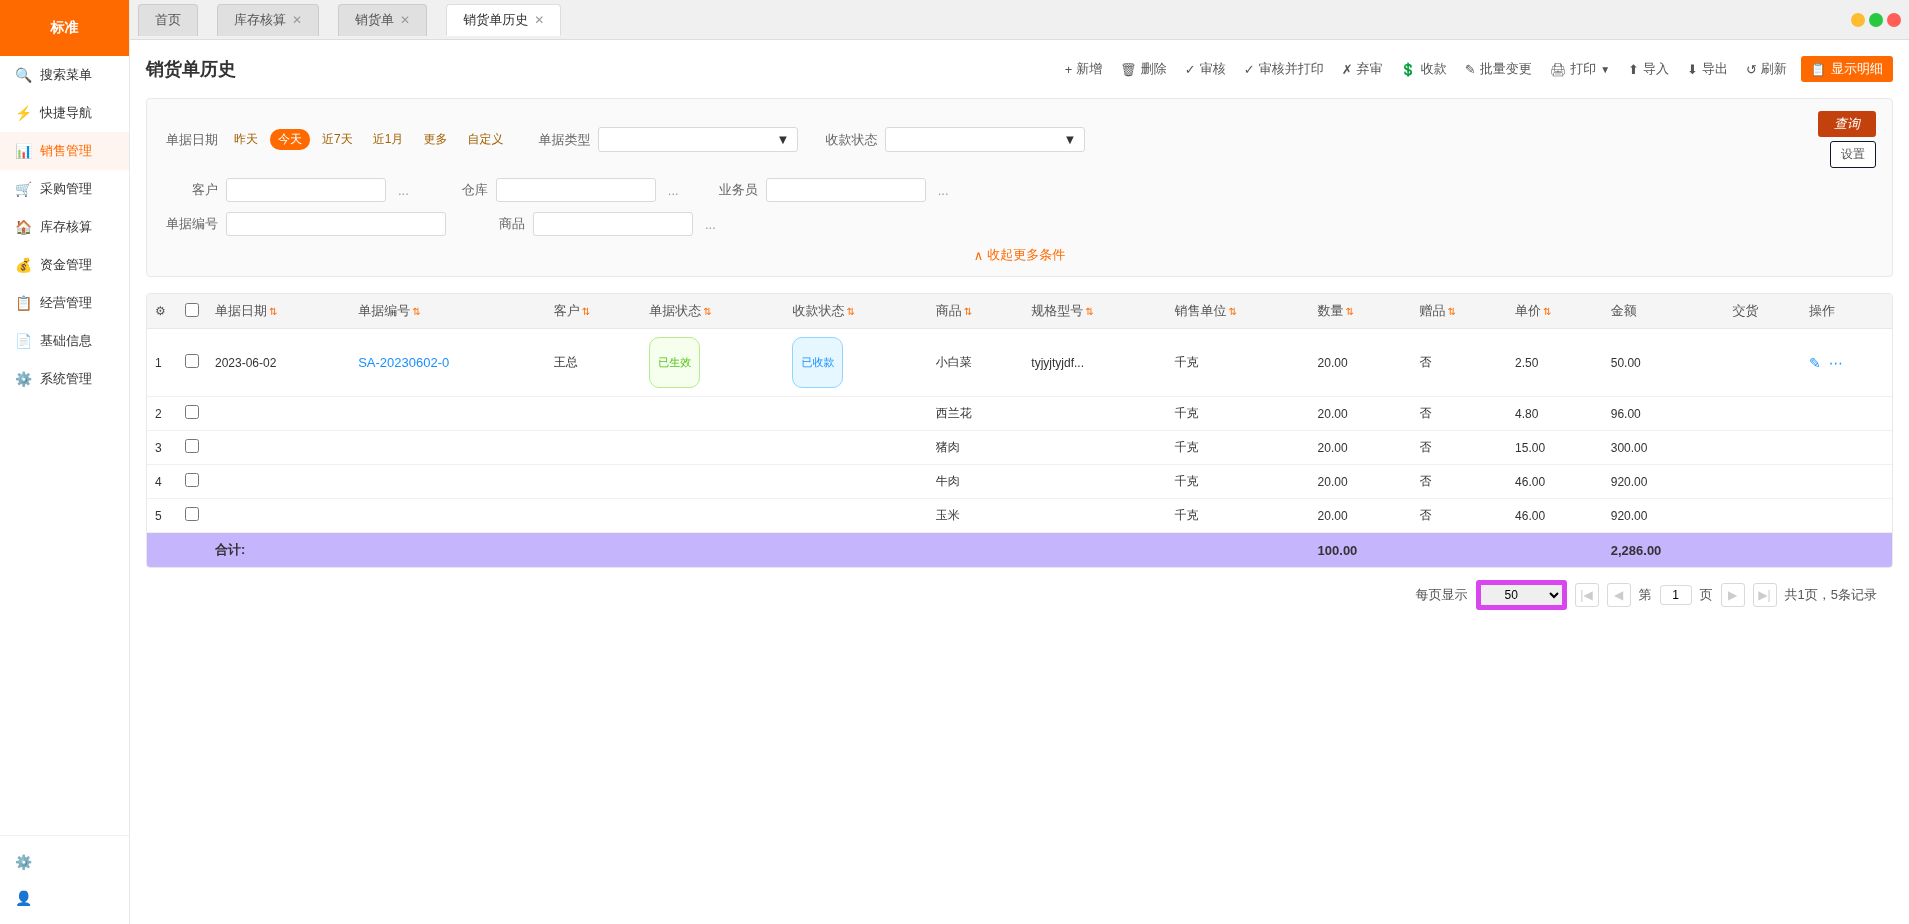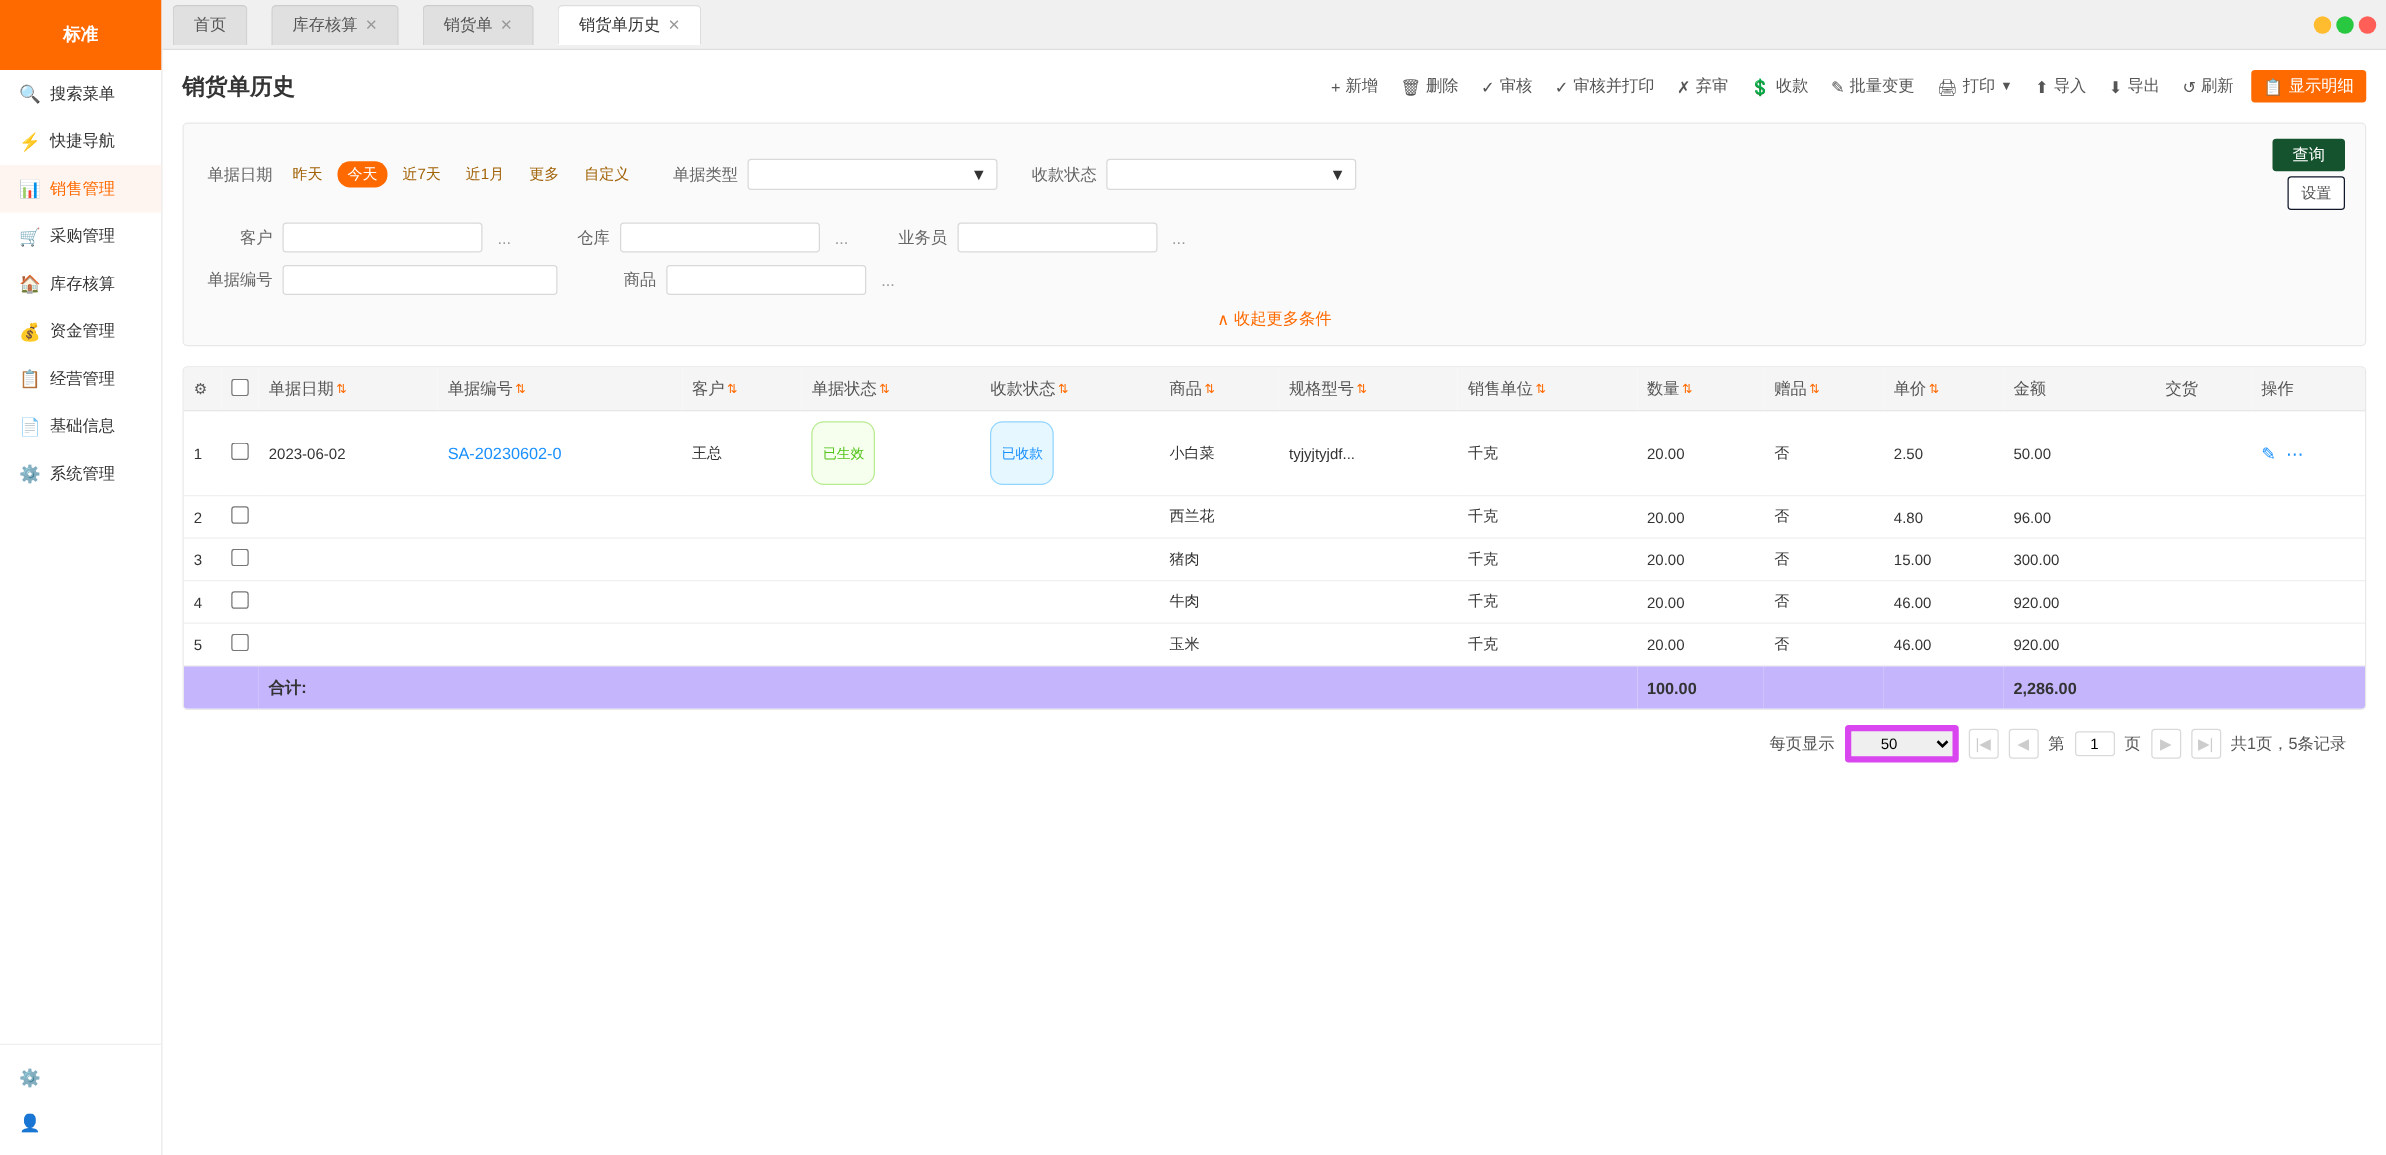--- a/index.html
+++ b/index.html
@@ -75,21 +75,21 @@
 
     
     .pagination { display: flex; align-items: center; justify-content: flex-end; padding: 12px 16px; gap: 8px; font-size: 12px; color: #555; }
     .pagination-select { border: 5px solid #d946ef; border-radius: 3px; padding: 2px 20px; font-size: 12px; }
     .page-btn { width: 24px; height: 24px; border: 1px solid #d9d9d9; background: #fff; border-radius: 3px; cursor: pointer; display: flex; align-items: center; justify-content: center; font-size: 12px; }
     .page-btn.disabled { color: #ccc; cursor: not-allowed; }
     .page-input { width: 32px; border: 1px solid #d9d9d9; border-radius: 3px; padding: 2px 4px; text-align: center; font-size: 12px; }
 
     
     .settings-btn { background: #fff; border: 1px solid #0f172a; color: #555; padding: 4px 10px; border-radius: 3px; cursor: pointer; font-size: 12px; }
-    .query-btn { background: #14532d; color: #fff; padding: 4px 16px; border-radius: 3px; cursor: pointer; font-size: 13px; border: none; }
+    .query-btn { background: #c2410c; color: #fff; padding: 4px 16px; border-radius: 3px; cursor: pointer; font-size: 13px; border: none; font-style: italic; }
     .filter-right { margin-left: auto; display: flex; flex-direction: column; align-items: flex-end; gap: 4px; }
     .col-sort { color: #ff6a00; font-size: 10px; }
     .checkbox { width: 14px; height: 14px; cursor: pointer; }
   </style>
 </head>
 <body>
 
 <div class="sidebar">
   <div class="sidebar-logo">标准</div>
   <div class="sidebar-item">

